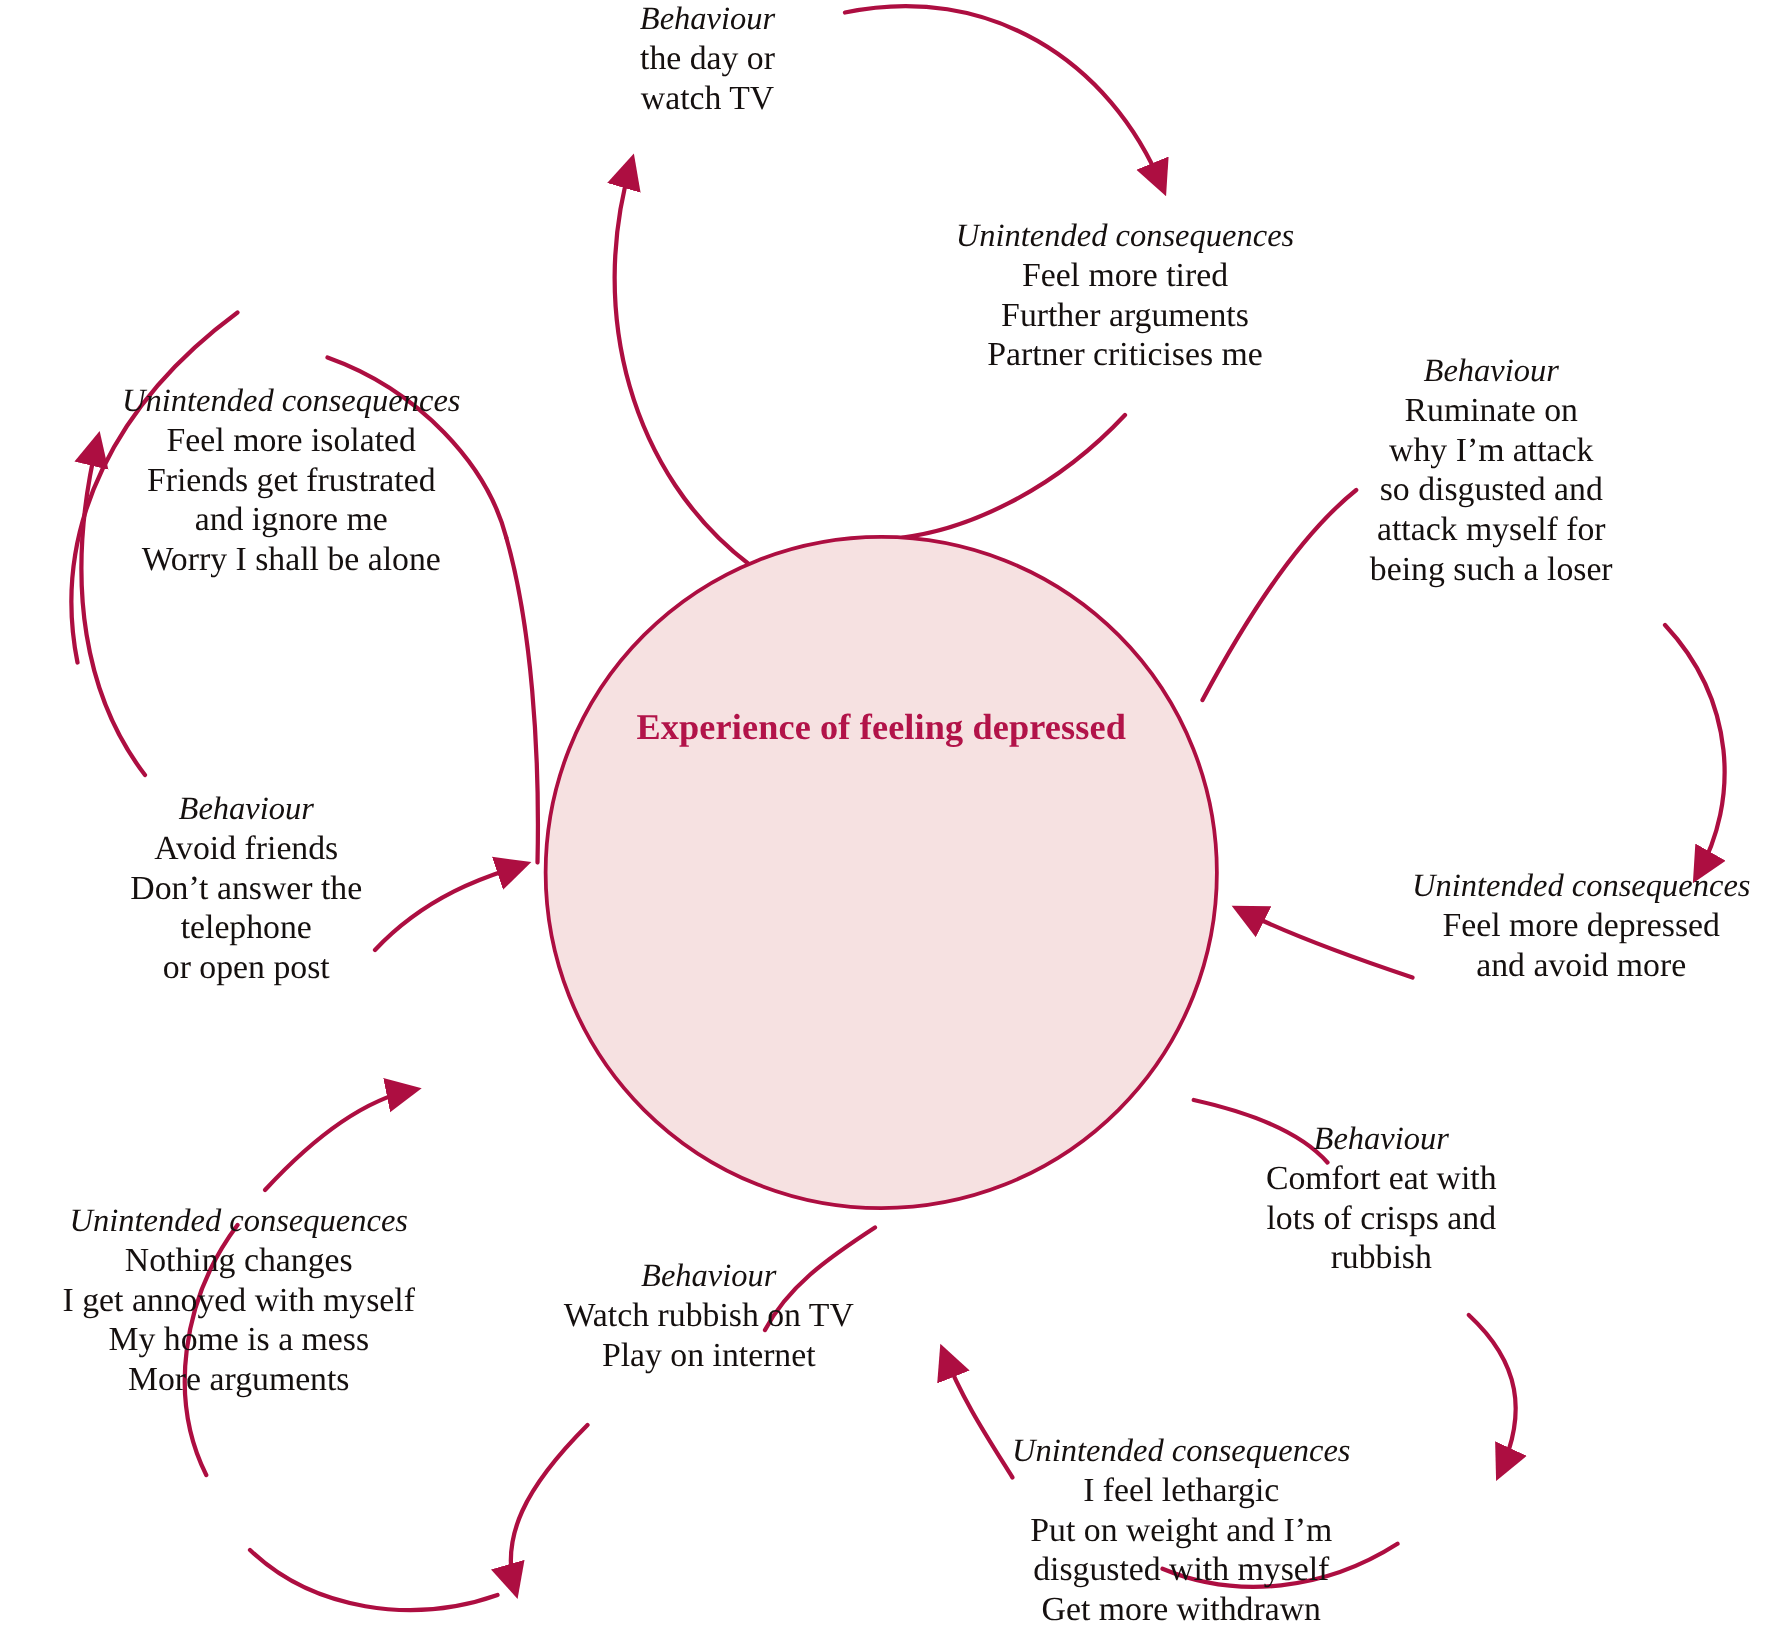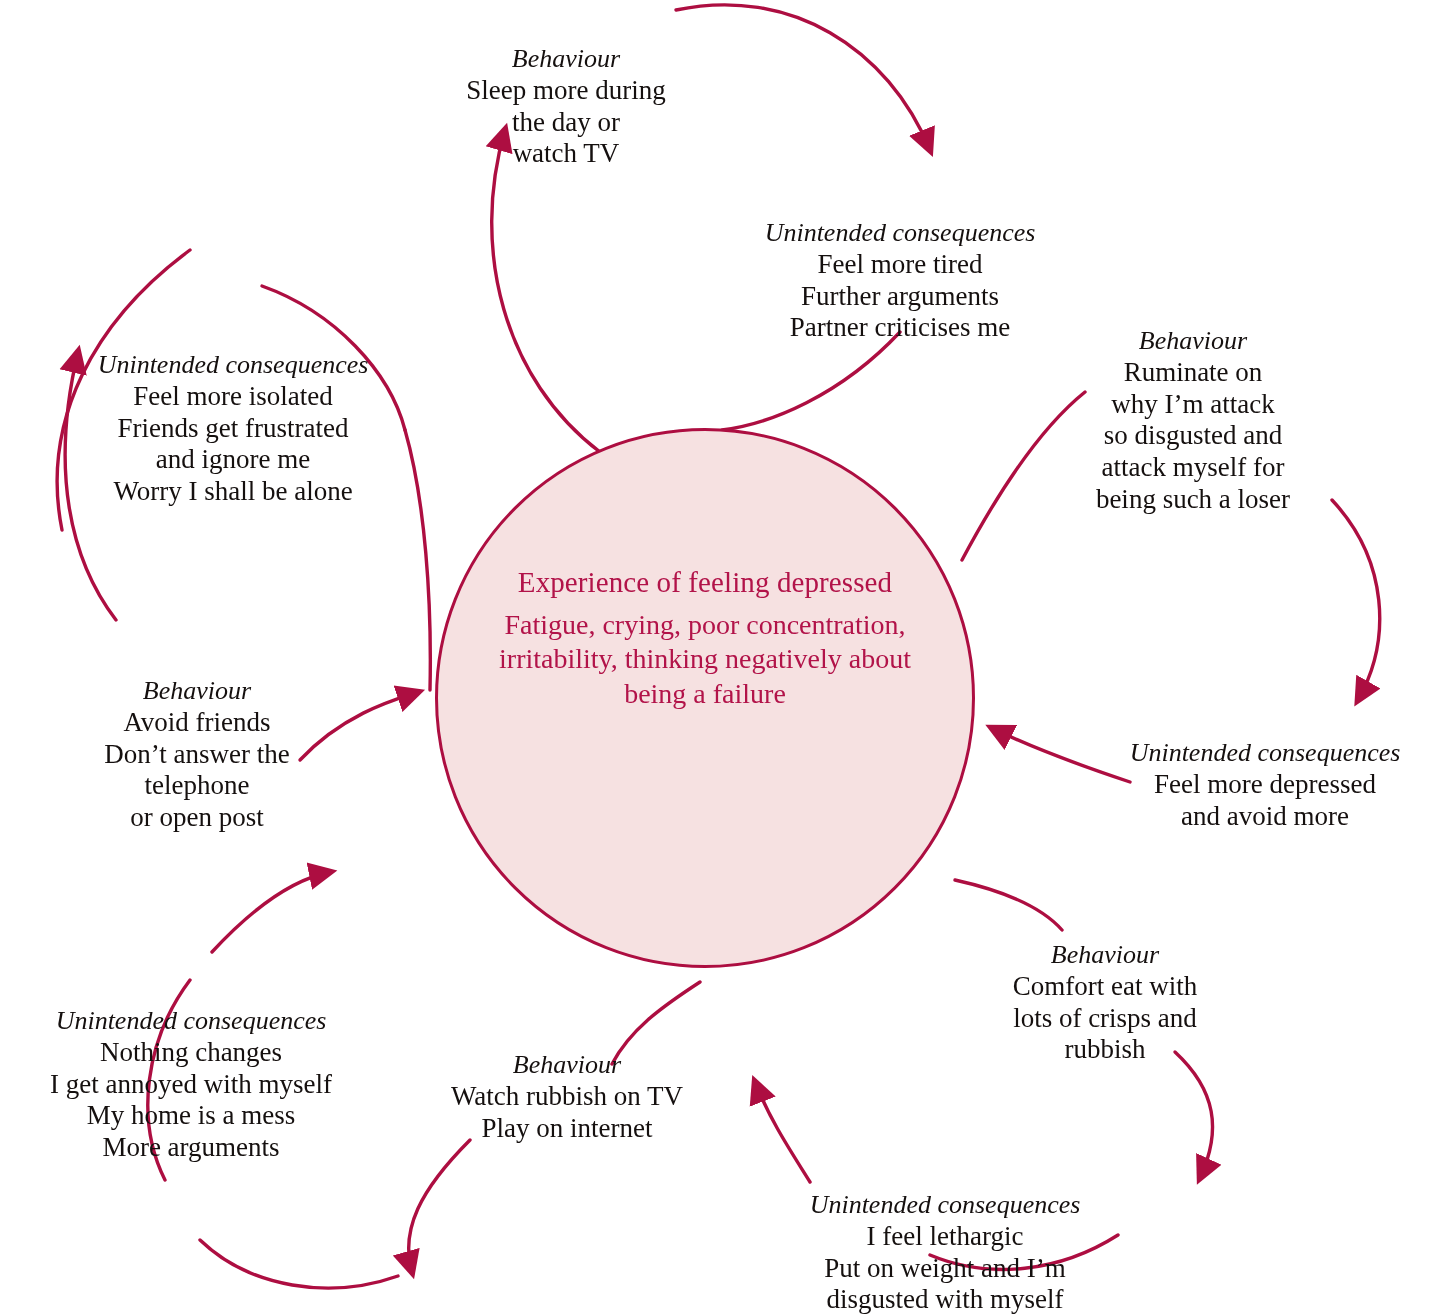--- a/index.html
+++ b/index.html
@@ -24,38 +24,37 @@
     box-sizing:border-box;
   }
   .centre-text{
     position:absolute;
     left:470px;top:565px;
     width:470px;
     text-align:center;
     color:#b21349;
   }
   .centre-title{
-    font-weight:normal;
+    font-weight:bold;
     font-size:29px;
     line-height:1.18;
     letter-spacing:.1px;
     margin-bottom:9px;
   }
   .centre-body{
     font-size:28px;
     line-height:1.22;
   }
 
   .node{
     position:absolute;
     text-align:center;
     line-height:1.18;
     font-size:27px;
     color:#15100f;
-    margin-top:44px;
   }
   .node .kind{
     display:block;
     font-style:italic;
     font-size:26px;
     white-space:nowrap;
   }
   .node .line{display:block;white-space:nowrap;}
 
   
@@ -118,31 +117,24 @@
     </g>
   </svg>
 
   <div class="centre-circle"></div>
 
   <div class="centre-text">
     <div class="centre-title">
       <span class="line">Experience of</span>
       <span class="line">feeling depressed</span>
     </div>
-    <div class="centre-body">
-      <span class="line">Fatigue, crying, poor</span>
-      <span class="line">concentration, irritability,</span>
-      <span class="line">thinking negatively about</span>
-      <span class="line">being a failure</span>
-    </div>
   </div>
 
   <div class="node n-top-beh">
     <span class="kind">Behaviour</span>
-    <span class="line">Sleep more during</span>
     <span class="line">the day or</span>
     <span class="line">watch TV</span>
   </div>
 
   <div class="node n-top-uc">
     <span class="kind">Unintended consequences</span>
     <span class="line">Feel more tired</span>
     <span class="line">Further arguments</span>
     <span class="line">Partner criticises me</span>
   </div>

